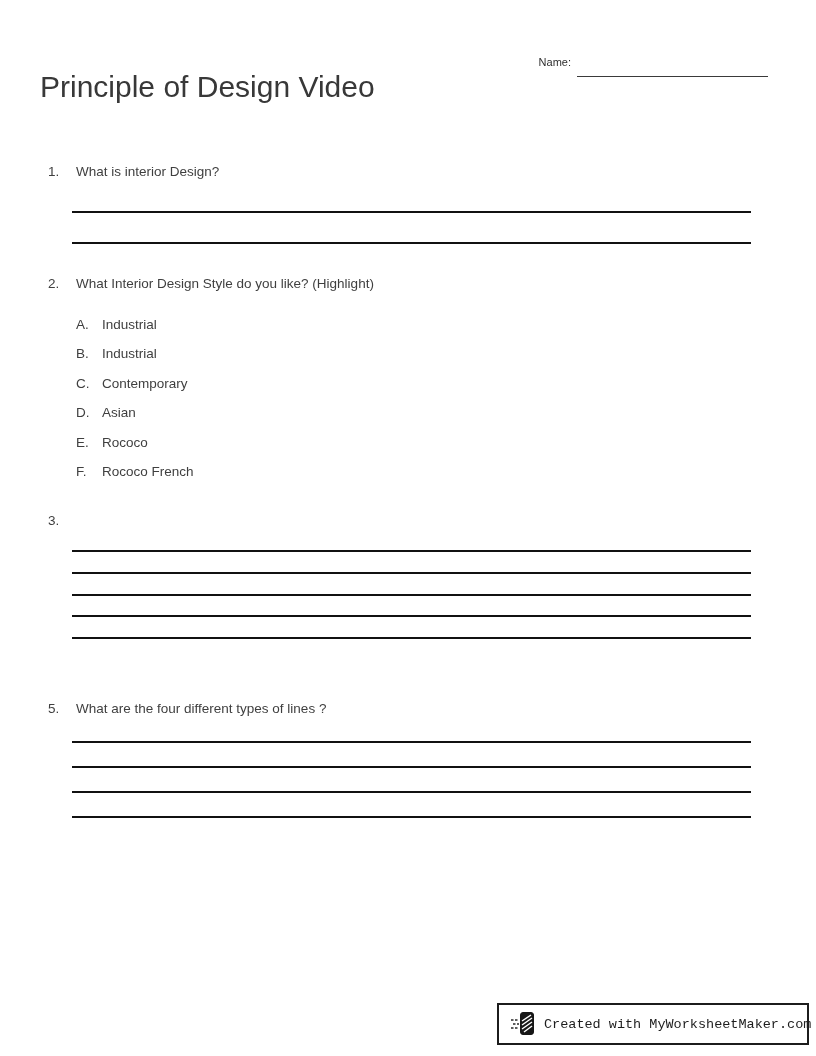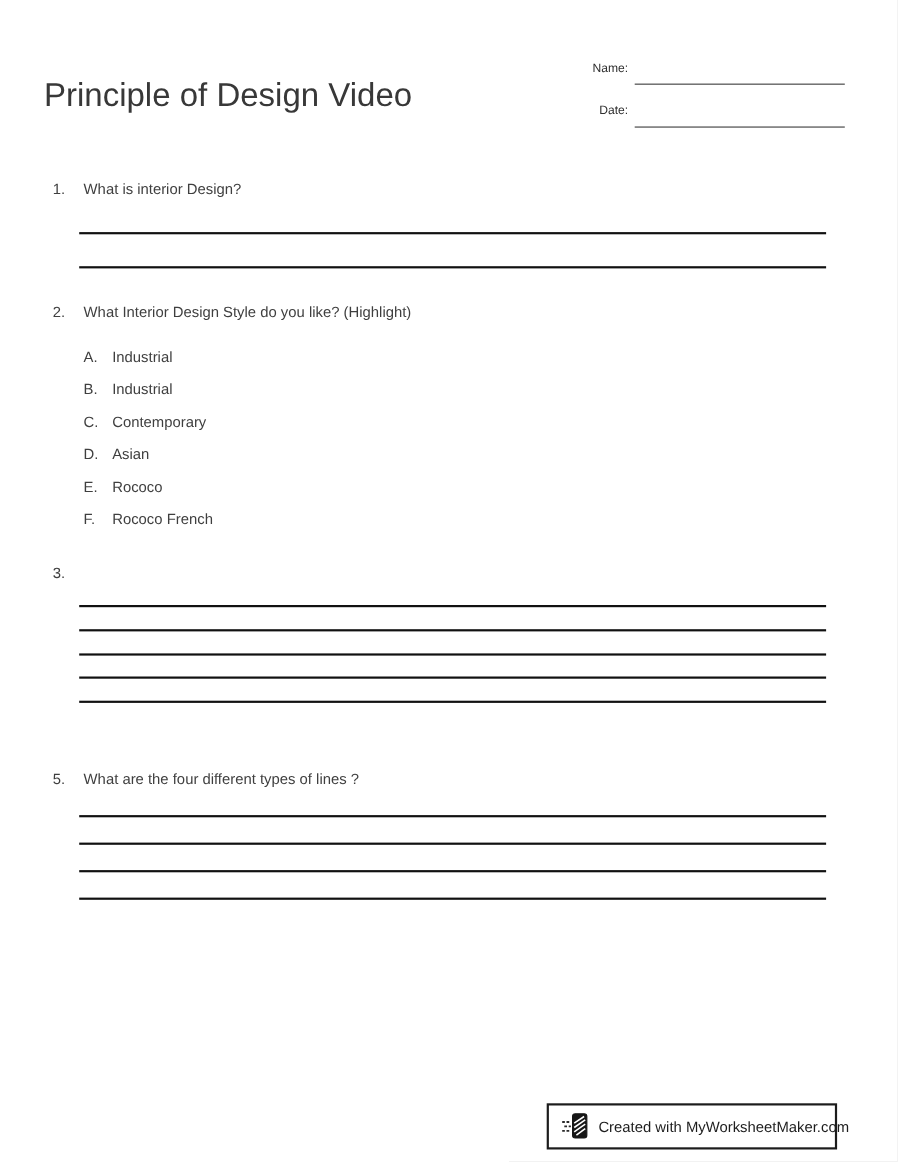--- a/index.html
+++ b/index.html
@@ -37,43 +37,39 @@
   .choice-letter{width:26px;flex:0 0 26px;}
   .lines{position:absolute;left:72px;width:679px;}
   .ans-line{height:2px;background:#111111;}
   .lines-q1{top:211px;}
   .lines-q1 .ans-line + .ans-line{margin-top:29px;}
   .lines-q3{top:550px;}
   .lines-q3 .ans-line + .ans-line{margin-top:19.8px;}
   .lines-q5{top:741px;}
   .lines-q5 .ans-line + .ans-line{margin-top:23px;}
   .footer-box{
-    position:absolute;left:497px;top:1003px;width:264px;height:42px;
+    position:absolute;left:497px;top:1003px;width:312px;height:42px;
     box-sizing:border-box;border:2px solid #1c1c1c;background:#ffffff;
-    display:flex;align-items:center;padding:0 10px 0 12px;gap:9px;
+    display:flex;align-items:center;padding:0 10px 0 12px;gap:9px;font-family:Liberation Mono, monospace;
   }
   .credit{font-size:13.5px;color:#1d1d1d;white-space:nowrap;}
   .logo{flex:0 0 auto;display:block;}
 </style>
 </head>
 <body>
 
 <div class="page">
 
   <h1 class="title">Principle of Design Video</h1>
 
   <div class="field-row name-row">
     <span class="field-label">Name:</span>
     <span class="field-line"></span>
   </div>
 
-  <div class="field-row date-row">
-    <span class="field-label">Date:</span>
-    <span class="field-line"></span>
-  </div>
 
   <div class="question q1">
     <span class="q-num">1.</span>
     <span class="q-text">What is interior Design?</span>
   </div>
   <div class="lines lines-q1">
       <div class="ans-line"></div>
       <div class="ans-line"></div>
     </div>
 

